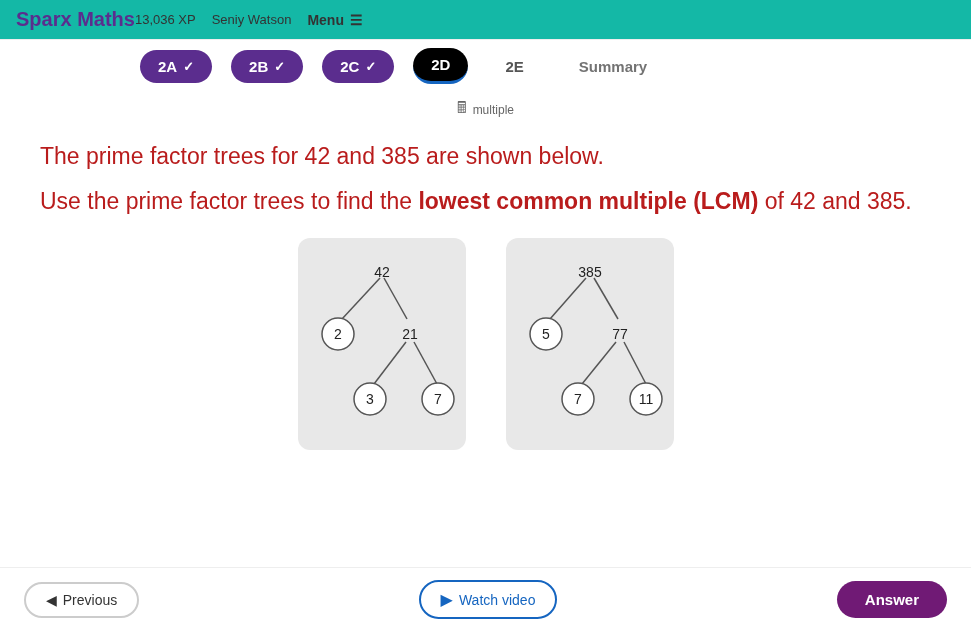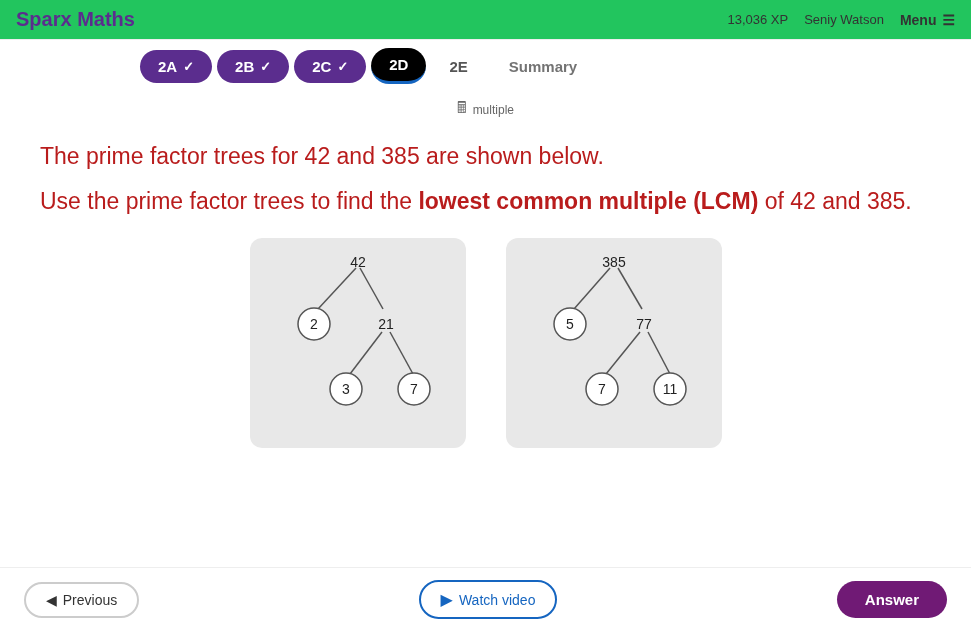--- a/index.html
+++ b/index.html
@@ -9,24 +9,23 @@
       width: 971px;
       height: 631px;
       overflow: hidden;
       position: relative;
     }
 
     
     .header {
       display: flex;
       align-items: center;
-      justify-content: space-between;
       padding: 8px 16px;
       border-bottom: 1px solid #eee;
-      background: #22c55e;
+      background: #14b8a6;
     }
     .header-left {
       display: flex;
       align-items: center;
       gap: 4px;
     }
     .logo-text {
       font-size: 20px;
       font-weight: bold;
       color: #5b2d8e;
@@ -48,21 +47,21 @@
       align-items: center;
       gap: 6px;
       color: #333;
     }
 
     
     .tab-bar {
       display: flex;
       align-items: center;
       padding: 8px 140px;
-      gap: 5px;
+      gap: 19px;
       background: #fff;
     }
     .tab {
       padding: 8px 18px;
       border-radius: 20px;
       font-size: 15px;
       font-weight: 600;
       cursor: pointer;
       display: flex;
       align-items: center;
@@ -129,25 +128,25 @@
     
     .trees-container {
       display: flex;
       justify-content: center;
       gap: 40px;
       margin-top: 20px;
     }
     .tree-box {
       background: #e8e8e8;
       border-radius: 12px;
-      padding: 6px 30px;
+      padding: 16px 30px;
       display: flex;
       flex-direction: column;
       align-items: center;
-      width: 216px;
+      width: 168px;
       min-height: 210px;
       position: relative;
     }
 
     
     .tree-svg {
       width: 160px;
       height: 180px;
     }
     .node-circle {

